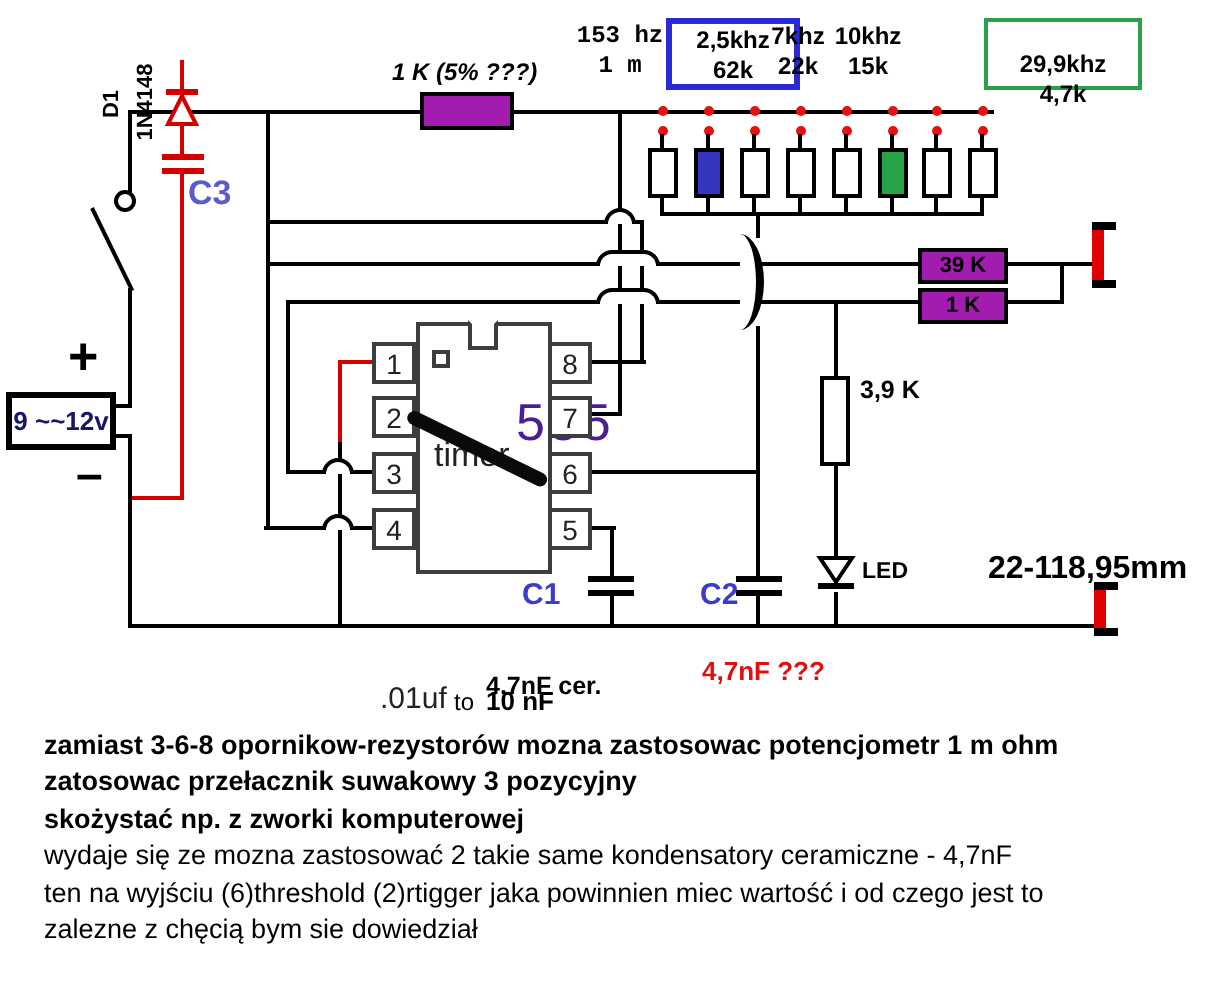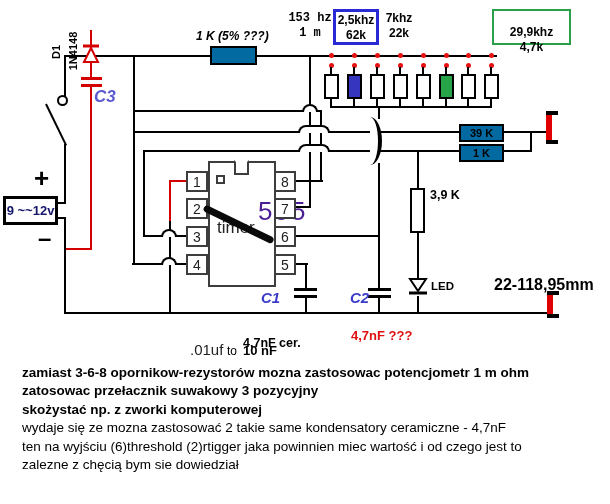--- a/index.html
+++ b/index.html
@@ -8,59 +8,63 @@
     position: relative; width: 610px; height: 504px; background: #fff;
     font-family: "Liberation Sans", sans-serif; overflow: hidden; color:#000;
   }
   .w, .wr { position: absolute; background: #000; display:block; }
   .wr { background: #d40000; }
   .bump { position: absolute; height: 8px; background: #fff; border: 2px solid #000; border-bottom: none; border-radius: 12px 12px 0 0; }
   .dot { position: absolute; width: 5px; height: 5px; border-radius: 50%; background: #e81111; }
   .res { position: absolute; width: 15px; height: 25px; background: #fff; border: 2px solid #000; top: 74px; }
   .res.blue { background: #3535c0; }
   .res.green { background: #27a348; }
-  .hbox { position: absolute; background: #0369a1; border: 2px solid #000; display: flex; align-items: center; justify-content: center; font-weight: bold; font-size: 11px; }
+  .hbox { position: absolute; background: #a21caf; border: 2px solid #000; display: flex; align-items: center; justify-content: center; font-weight: bold; font-size: 11px; }
   .pin { position: absolute; width: 22px; height: 21px; background: #fff; border: 2px solid #3d3d3d; display: flex; align-items: center; justify-content: center; font-size: 14px; color: #222; }
   .lbl { position: absolute; white-space: nowrap; font-weight: bold; color: #000; }
   .cap { position: absolute; height: 3px; background: #000; }
   .capr { background: #d40000; }
   .fcol { position: absolute; top: 9px; text-align: center; font-weight: bold; font-size: 12px; line-height: 15px; padding-top: 2px; height: 36px; }
   .fcol.blue { border: 3px solid #2a2ad4; padding-top: 1px; }
   .fcol.green { border: 2px solid #2aa04a; padding-top: 14px; }
   .icbody { position: absolute; left: 208px; top: 161px; width: 68px; height: 126px; border: 2px solid #3d3d3d; background: #fff; }
   .icnotch { position: absolute; left: 234px; top: 160px; width: 15px; height: 15px; background: #fff; border: 2px solid #3d3d3d; border-top: 2px solid #fff; }
   .icmark { position: absolute; left: 216px; top: 175px; width: 9px; height: 9px; border: 2px solid #3d3d3d; background: #fff; }
   .diag { position: absolute; left: 204px; top: 204px; width: 77px; height: 7px; background: #0a0a0a; border-radius: 4px; transform: rotate(26deg); transform-origin: left center; }
   .arc { position: absolute; left: 370px; top: 117px; width: 12px; height: 48px; background: #fff; border-right: 4px solid #000; border-radius: 0 100% 100% 0 / 0 50% 50% 0; }
   .circ { position: absolute; left: 57px; top: 95px; width: 11px; height: 11px; border: 2px solid #000; border-radius: 50%; background: #fff; }
   .lever { position: absolute; left: 46px; top: 103px; width: 46px; height: 2px; background: #000; transform: rotate(64deg); transform-origin: left center; }
   .vlbl { position: absolute; font-size: 11px; font-weight: bold; white-space: nowrap; transform: rotate(-90deg); transform-origin: center center; text-align: center; }
   .battbox { position: absolute; left: 3px; top: 196px; width: 55px; height: 29px; border: 3px solid #000; background: #fff; display: flex; align-items: center; justify-content: center; font-size: 13px; font-weight: bold; color: #16166b; }
   .redbar { position: absolute; width: 6px; background: #e00000; }
   .tick { position: absolute; width: 12px; height: 4px; background: #000; }
   .notes { position: absolute; left: 22px; top: 364px; width: 584px; font-size: 13.5px; line-height: 18.4px; color: #000; }
   .notes .b { font-weight: bold; }
-  .caplbl { color: #3c3ccc; font-size: 15px; font-style: italic; }
+  .caplbl { color: #3c3ccc; font-size: 15px; }
 </style>
 </head>
 <body>
 
 <div id="c">
 
   <div class="fcol" style="left:286px;width:48px;font-family:Liberation Mono, monospace;">
     <div>153 hz</div>
     <div>1 m</div>
   </div>
-  <div class="fcol blue" style="left:333px;width:46px;">
+  <div class="fcol blue" style="left:333px;width:67px;">
     <div>2,5khz</div>
     <div>62k</div>
   </div>
   <div class="fcol" style="left:380px;width:38px;">
     <div>7khz</div>
     <div>22k</div>
+  </div>
+  <div class="fcol" style="left:412px;width:44px;">
+    <div>10khz</div>
+    <div>15k</div>
   </div>
   <div class="fcol green" style="left:492px;width:79px;">
     <div>29,9khz</div>
     <div>4,7k</div>
   </div>
 
   <i class="w" style="left:64px;top:55px;width:147px;height:2px;"></i>
   <i class="w" style="left:255px;top:55px;width:242px;height:2px;"></i>
   <div class="hbox" style="left:210px;top:46px;width:47px;height:19px;"></div>
   <div class="lbl" style="left:196px;top:29px;font-size:12px;font-style:italic;">1 K  (5% ???)</div>

